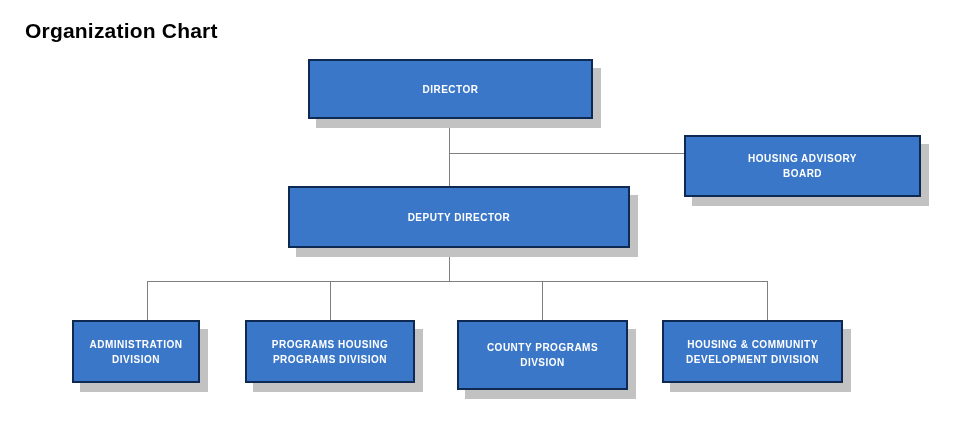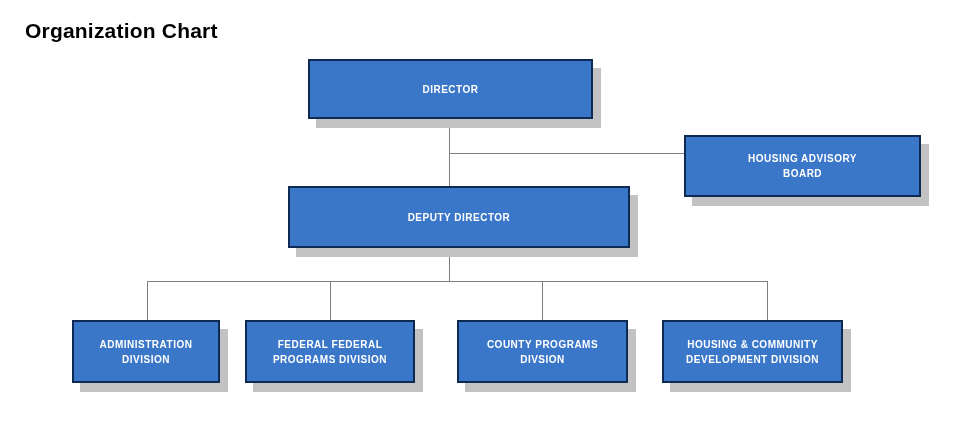--- a/index.html
+++ b/index.html
@@ -49,23 +49,23 @@
     position: absolute;
     background: var(--connector, #7f7f7f);
   }
   .hline { height: 1px; }
   .vline { width: 1px; }
 
   
   #node-director { left: 308px; top: 59px;  width: 285px; height: 60px; }
   #node-hab      { left: 684px; top: 123px; width: 237px; height: 62px; margin-top: 12px; }
   #node-deputy   { left: 288px; top: 186px; width: 342px; height: 62px; }
-  #node-admin    { left: 72px;  top: 320px; width: 148px; height: 63px; }
+  #node-admin    { left: 72px;  top: 320px; width: 128px; height: 63px; }
   #node-federal  { left: 245px; top: 320px; width: 170px; height: 63px; }
-  #node-county   { left: 457px; top: 320px; width: 171px; height: 63px; }
+  #node-county   { left: 457px; top: 320px; width: 171px; height: 70px; }
   #node-hcd      { left: 662px; top: 320px; width: 181px; height: 63px; }
 
   
   #ln-director-deputy { left: 449px; top: 119px; height: 67px; }
   #ln-to-hab          { left: 450px; top: 153px; width: 234px; }
   #ln-deputy-dist     { left: 449px; top: 248px; height: 33px; }
   #ln-dist            { left: 147px; top: 281px; width: 621px; }
   #ln-drop-admin      { left: 147px; top: 281px; height: 39px; }
   #ln-drop-federal    { left: 330px; top: 281px; height: 39px; }
   #ln-drop-county     { left: 542px; top: 281px; height: 39px; }
@@ -99,21 +99,21 @@
   <div class="node" id="node-deputy">
     <span class="node-label">DEPUTY DIRECTOR</span>
   </div>
 
   <div class="node" id="node-admin">
     <span class="node-label">ADMINISTRATION
 DIVISION</span>
   </div>
 
   <div class="node" id="node-federal">
-    <span class="node-label">FEDERAL FEDERAL
+    <span class="node-label">PROGRAMS HOUSING
 PROGRAMS DIVISION</span>
   </div>
 
   <div class="node" id="node-county">
     <span class="node-label">COUNTY PROGRAMS
 DIVSION</span>
   </div>
 
   <div class="node" id="node-hcd">
     <span class="node-label">HOUSING &amp; COMMUNITY

